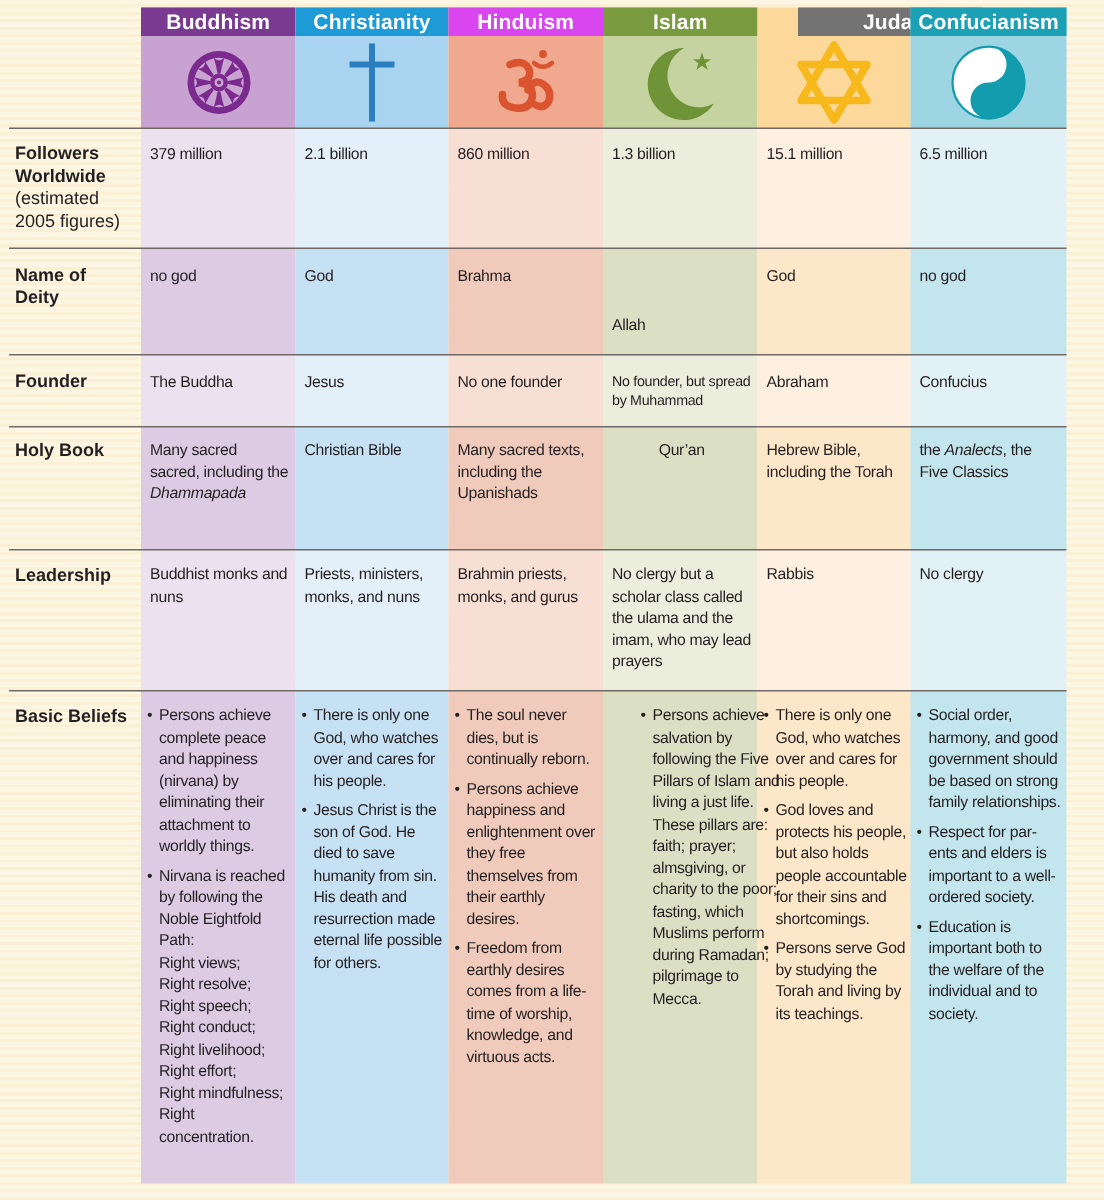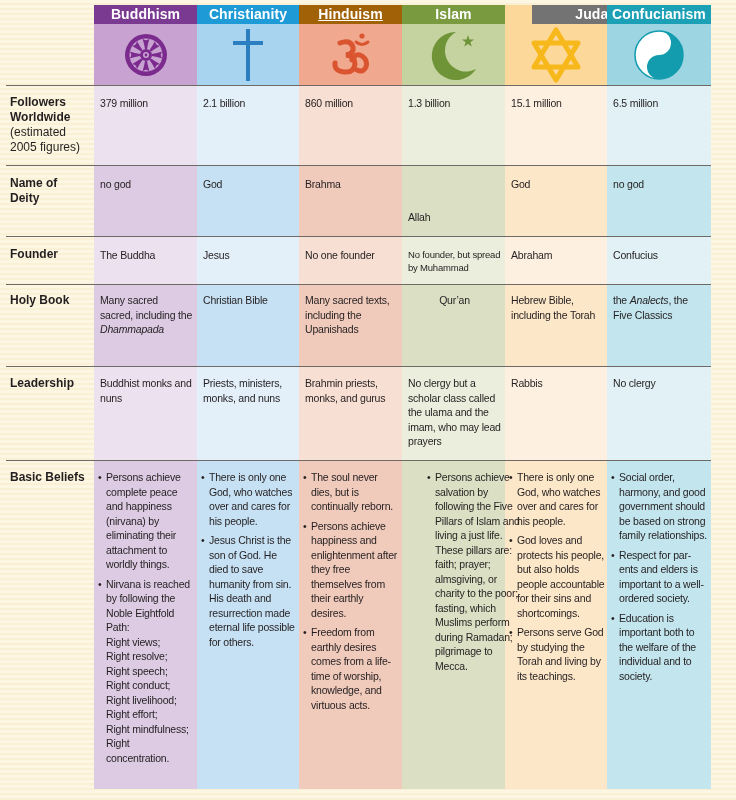--- a/index.html
+++ b/index.html
@@ -64,21 +64,21 @@
     </div>
     <div class="col-bg" style="left: 197px; width: 102px; background: linear-gradient(rgb(169, 212, 240) 0px, rgb(169, 212, 240) 80px, rgb(227, 239, 249) 80px, rgb(227, 239, 249) 160px, rgb(199, 225, 244) 160px, rgb(199, 225, 244) 231px, rgb(227, 239, 249) 231px, rgb(227, 239, 249) 279px, rgb(199, 225, 244) 279px, rgb(199, 225, 244) 361px, rgb(227, 239, 249) 361px, rgb(227, 239, 249) 455px, rgb(199, 225, 244) 455px, rgb(199, 225, 244) 100%);"></div>
     <div class="hdr" style="left: 197px; width: 102px; background: rgb(30, 154, 214);">Christianity</div>
     <div class="icon-cell" style="left: 197px; width: 102px;">
       <svg width="40" height="56" viewBox="0 0 40 56">
         <rect x="18" y="2" width="4" height="52" fill="#2b7fc1"></rect>
         <rect x="5" y="14" width="30" height="4" fill="#2b7fc1"></rect>
       </svg>
     </div>
     <div class="col-bg" style="left: 299px; width: 103px; background: linear-gradient(rgb(240, 169, 142) 0px, rgb(240, 169, 142) 80px, rgb(248, 223, 211) 80px, rgb(248, 223, 211) 160px, rgb(240, 202, 187) 160px, rgb(240, 202, 187) 231px, rgb(248, 223, 211) 231px, rgb(248, 223, 211) 279px, rgb(240, 202, 187) 279px, rgb(240, 202, 187) 361px, rgb(248, 223, 211) 361px, rgb(248, 223, 211) 455px, rgb(240, 202, 187) 455px, rgb(240, 202, 187) 100%);"></div>
-    <div class="hdr" style="left: 299px; width: 103px; background: #a16207; text-decoration: underline;">Hinduism</div>
+    <div class="hdr" style="left: 299px; width: 103px; background: #d946ef;">Hinduism</div>
     <div class="icon-cell" style="left: 299px; width: 103px;">
       <svg width="50" height="50" viewBox="0 0 50 50">
         <path d="M14 13 Q24 9 27 17 Q28 24 20 25 Q29 26 29 34 Q28 43 18 42 Q8 41 9 33" fill="none" stroke="#d9542f" stroke-width="5" stroke-linecap="round"></path>
         <path d="M26 30 Q30 22 36 26 Q42 30 40 37 Q37 43 31 40" fill="none" stroke="#d9542f" stroke-width="5" stroke-linecap="round"></path>
         <path d="M30 12 Q36 17 42 12" fill="none" stroke="#d9542f" stroke-width="3" stroke-linecap="round"></path>
         <circle cx="36" cy="6" r="2.6" fill="#d9542f"></circle>
       </svg>
     </div>
     <div class="col-bg" style="left: 402px; width: 103px; background: linear-gradient(rgb(196, 211, 159) 0px, rgb(196, 211, 159) 80px, rgb(235, 238, 221) 80px, rgb(235, 238, 221) 160px, rgb(219, 224, 196) 160px, rgb(219, 224, 196) 231px, rgb(235, 238, 221) 231px, rgb(235, 238, 221) 279px, rgb(219, 224, 196) 279px, rgb(219, 224, 196) 361px, rgb(235, 238, 221) 361px, rgb(235, 238, 221) 455px, rgb(219, 224, 196) 455px, rgb(219, 224, 196) 100%);"></div>
     <div class="hdr" style="left: 402px; width: 103px; background: rgb(122, 154, 63);">Islam</div>
@@ -157,21 +157,21 @@
       </ul>
     </div>
     <div class="cell" style="left: 305px; top: 96px; width: 93px;">860 million</div>
     <div class="cell" style="left: 305px; top: 177px; width: 93px;">Brahma</div>
     <div class="cell" style="left: 305px; top: 248px; width: 93px;">No one founder</div>
     <div class="cell" style="left: 305px; top: 293px; width: 93px;"><span>Many sacred texts, including the Upanishads</span><i></i><span></span></div>
     <div class="cell" style="left: 305px; top: 376px; width: 93px;">Brahmin priests, monks, and gurus</div>
     <div class="cell" style="left: 303px; top: 470px; width: 97px;">
       <ul class="bullets">
         <li>The soul never dies, but is continually reborn.</li>
-        <li>Persons achieve happiness and enlightenment after they free themselves from their earthly desires.</li>
+        <li>Persons achieve happiness and enlightenment over they free themselves from their earthly desires.</li>
         <li>Freedom from earthly desires comes from a life-time of worship, knowledge, and virtuous acts.</li>
       </ul>
     </div>
     <div class="cell" style="left: 408px; top: 96px; width: 93px;">1.3 billion</div>
     <div class="cell" style="left: 408px; top: 177px; width: 93px; margin-top: 33px;">Allah</div>
     <div class="cell small" style="left: 408px; top: 248px; width: 93px;">No founder, but spread by Muhammad</div>
     <div class="cell" style="left: 408px; top: 293px; width: 93px; text-align: center;"><span>Qur’an</span><i></i><span></span></div>
     <div class="cell" style="left: 408px; top: 376px; width: 93px;">No clergy but a scholar class called the ulama and the imam, who may lead prayers</div>
     <div class="cell" style="left: 406px; top: 470px; width: 97px; margin-left: 21px;">
       <ul class="bullets">

